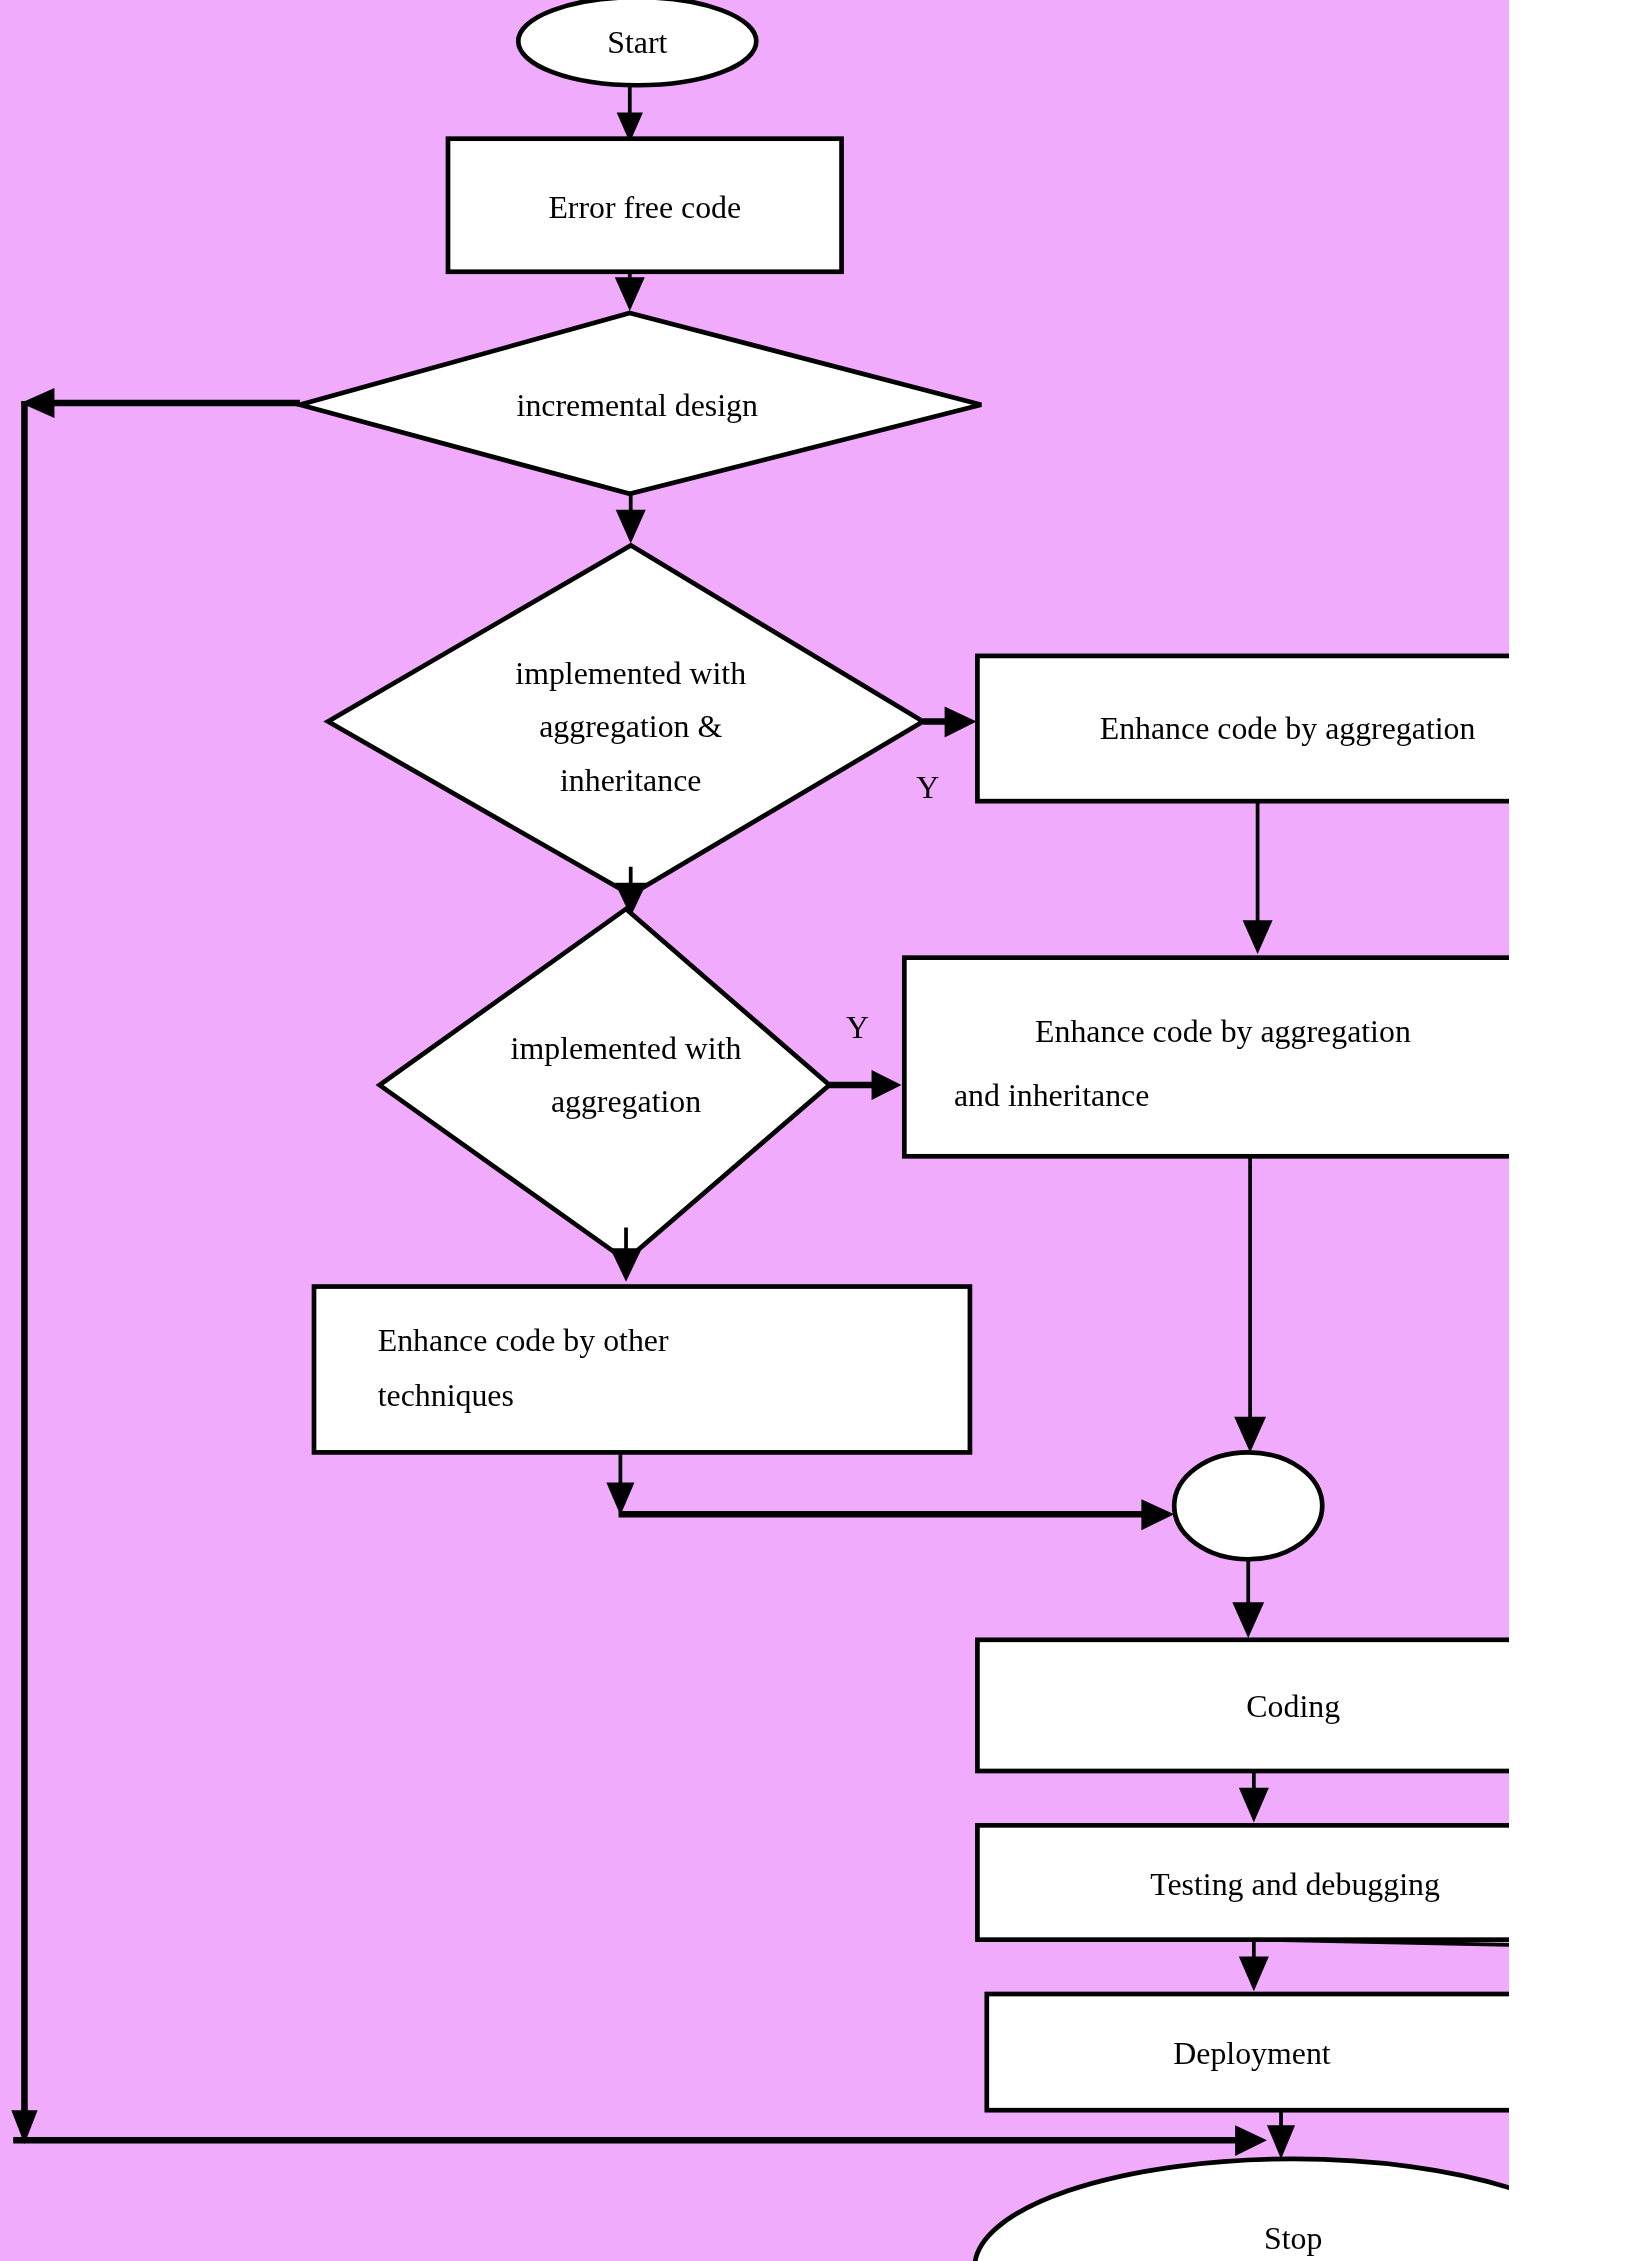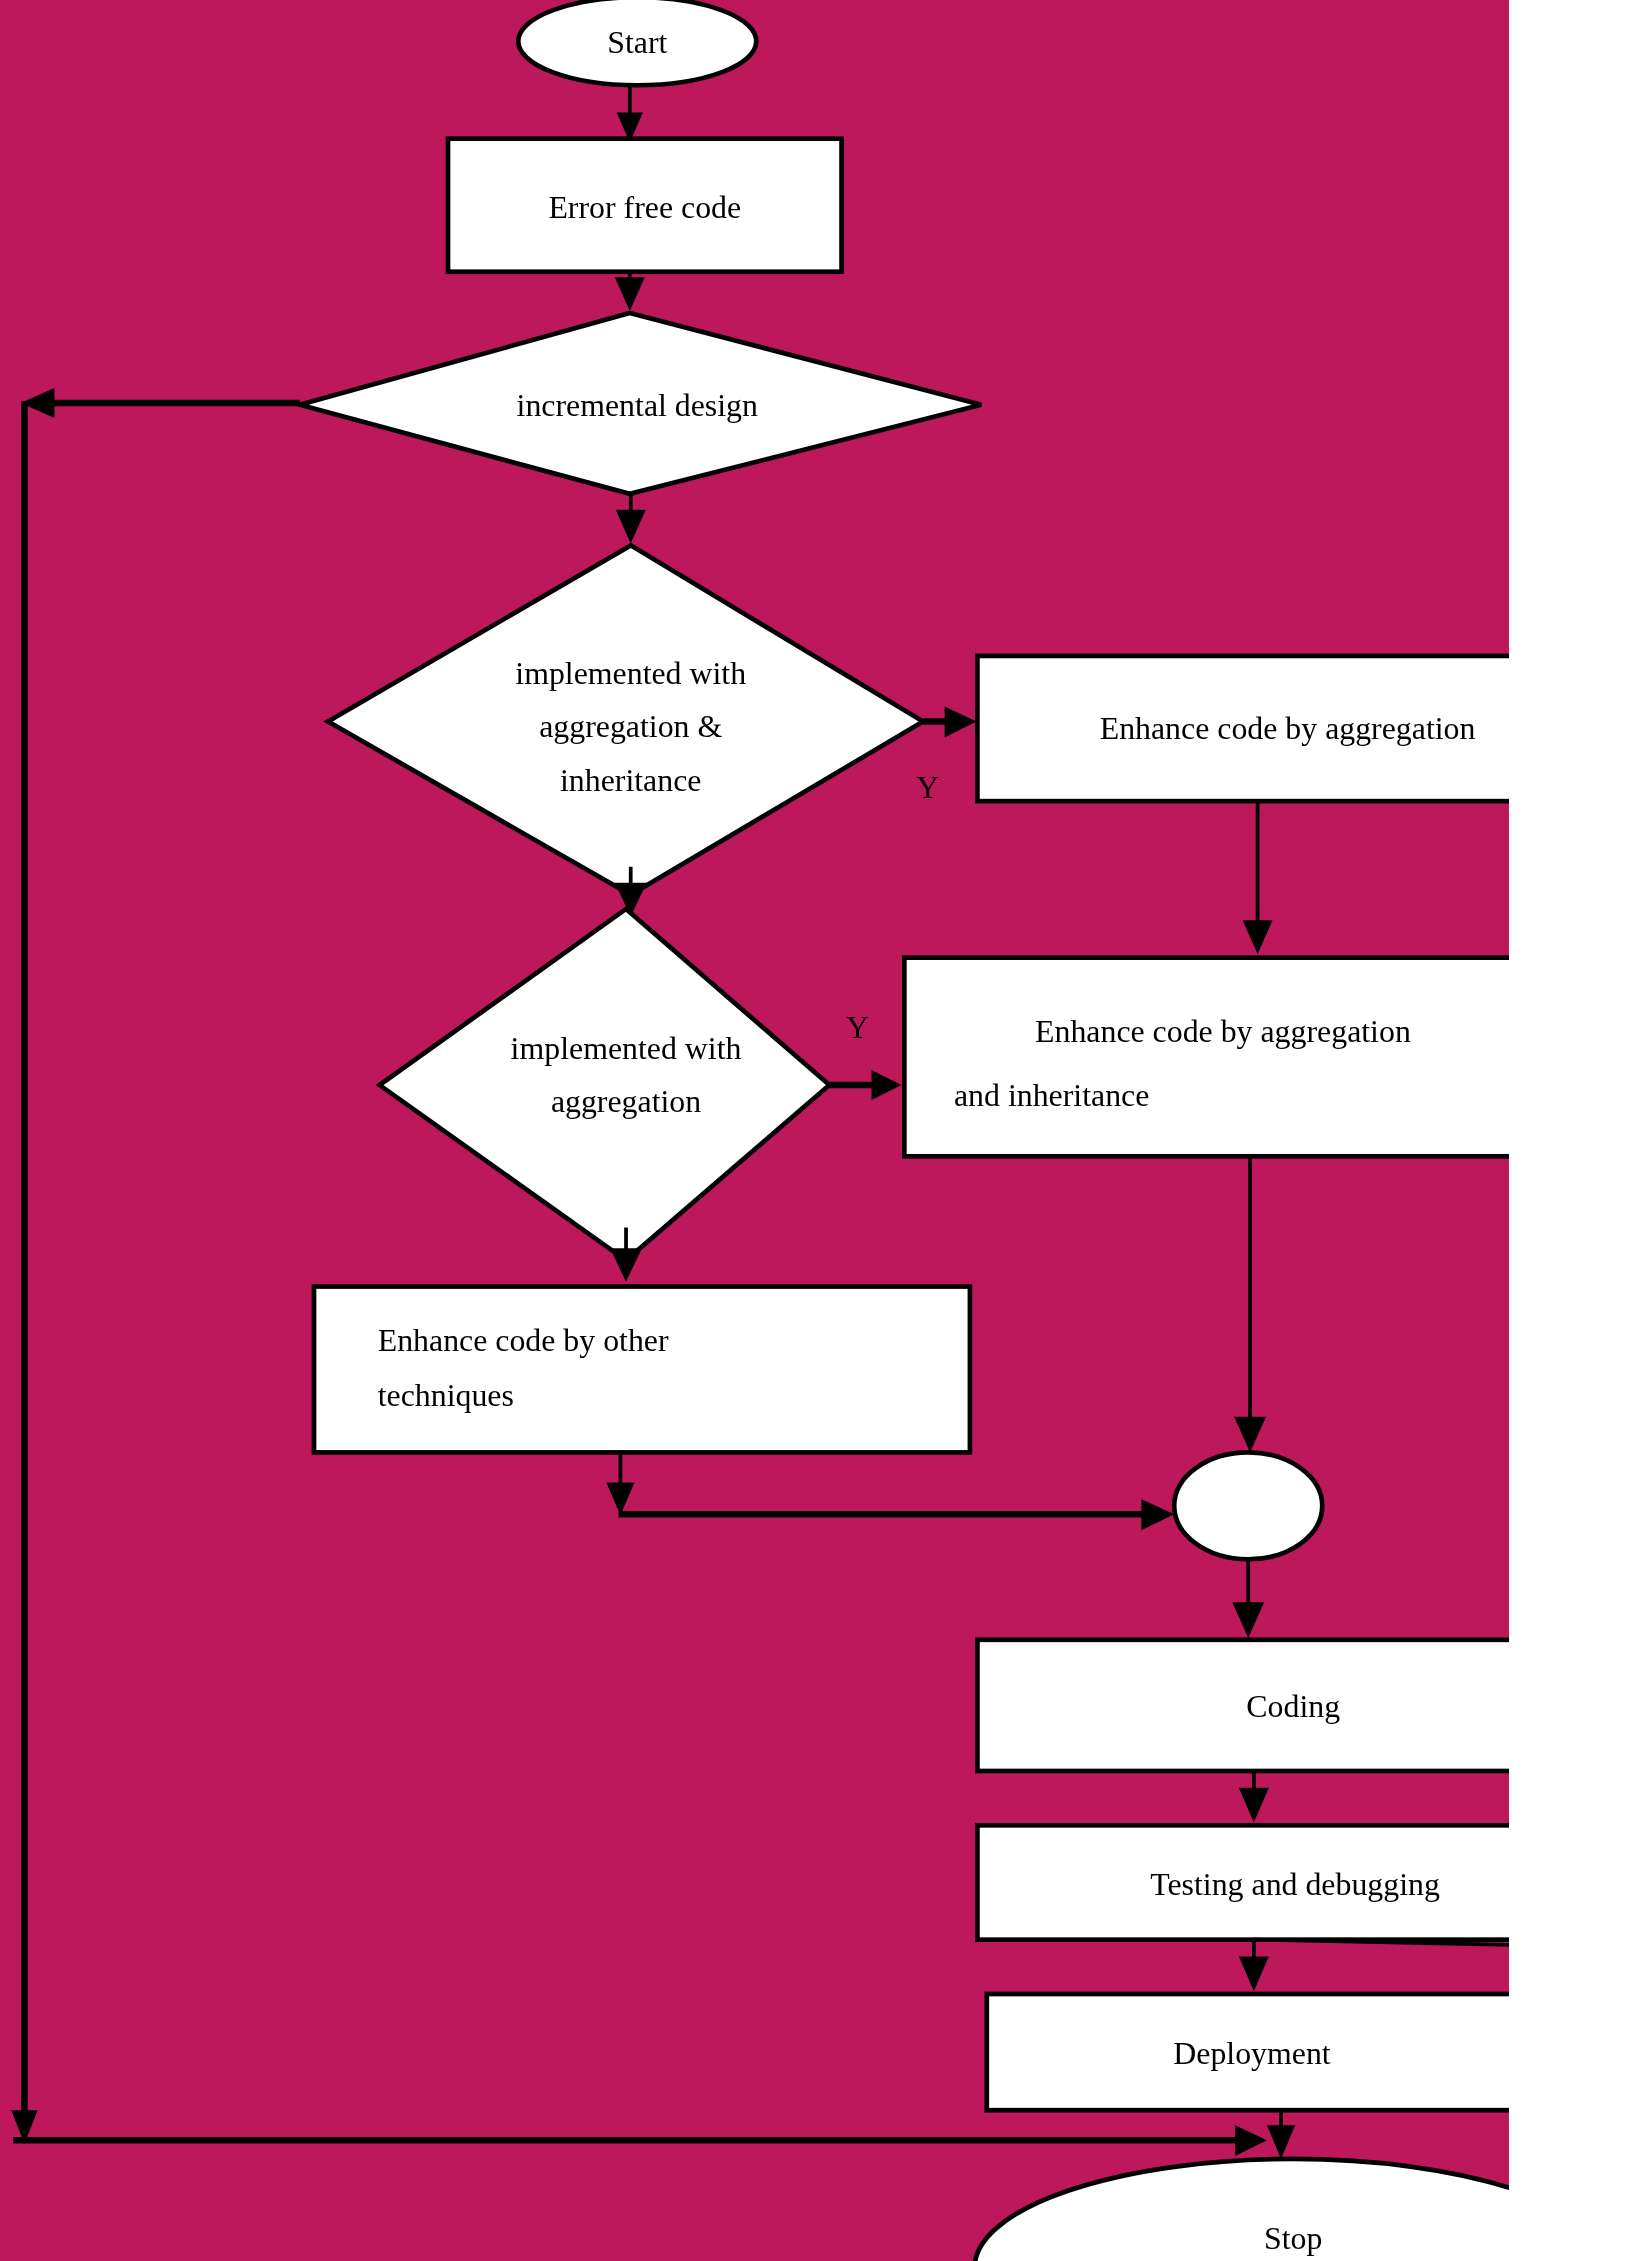--- a/index.html
+++ b/index.html
@@ -4,21 +4,21 @@
 <style>
   html, body {
     margin: 0;
     padding: 0;
     background: #ffffff;
   }
   #flowchart-root {
     position: relative;
     width: 1509px;
     height: 2262px;
-    background: #be185d;
+    background: #f0abfc;
     overflow: hidden;
     font-family: "Liberation Serif", "DejaVu Serif", serif;
   }
   svg.chart-canvas {
     display: block;
     width: 1640px;
     height: 2262px;
   }
   .node-shape {
     fill: #ffffff;

